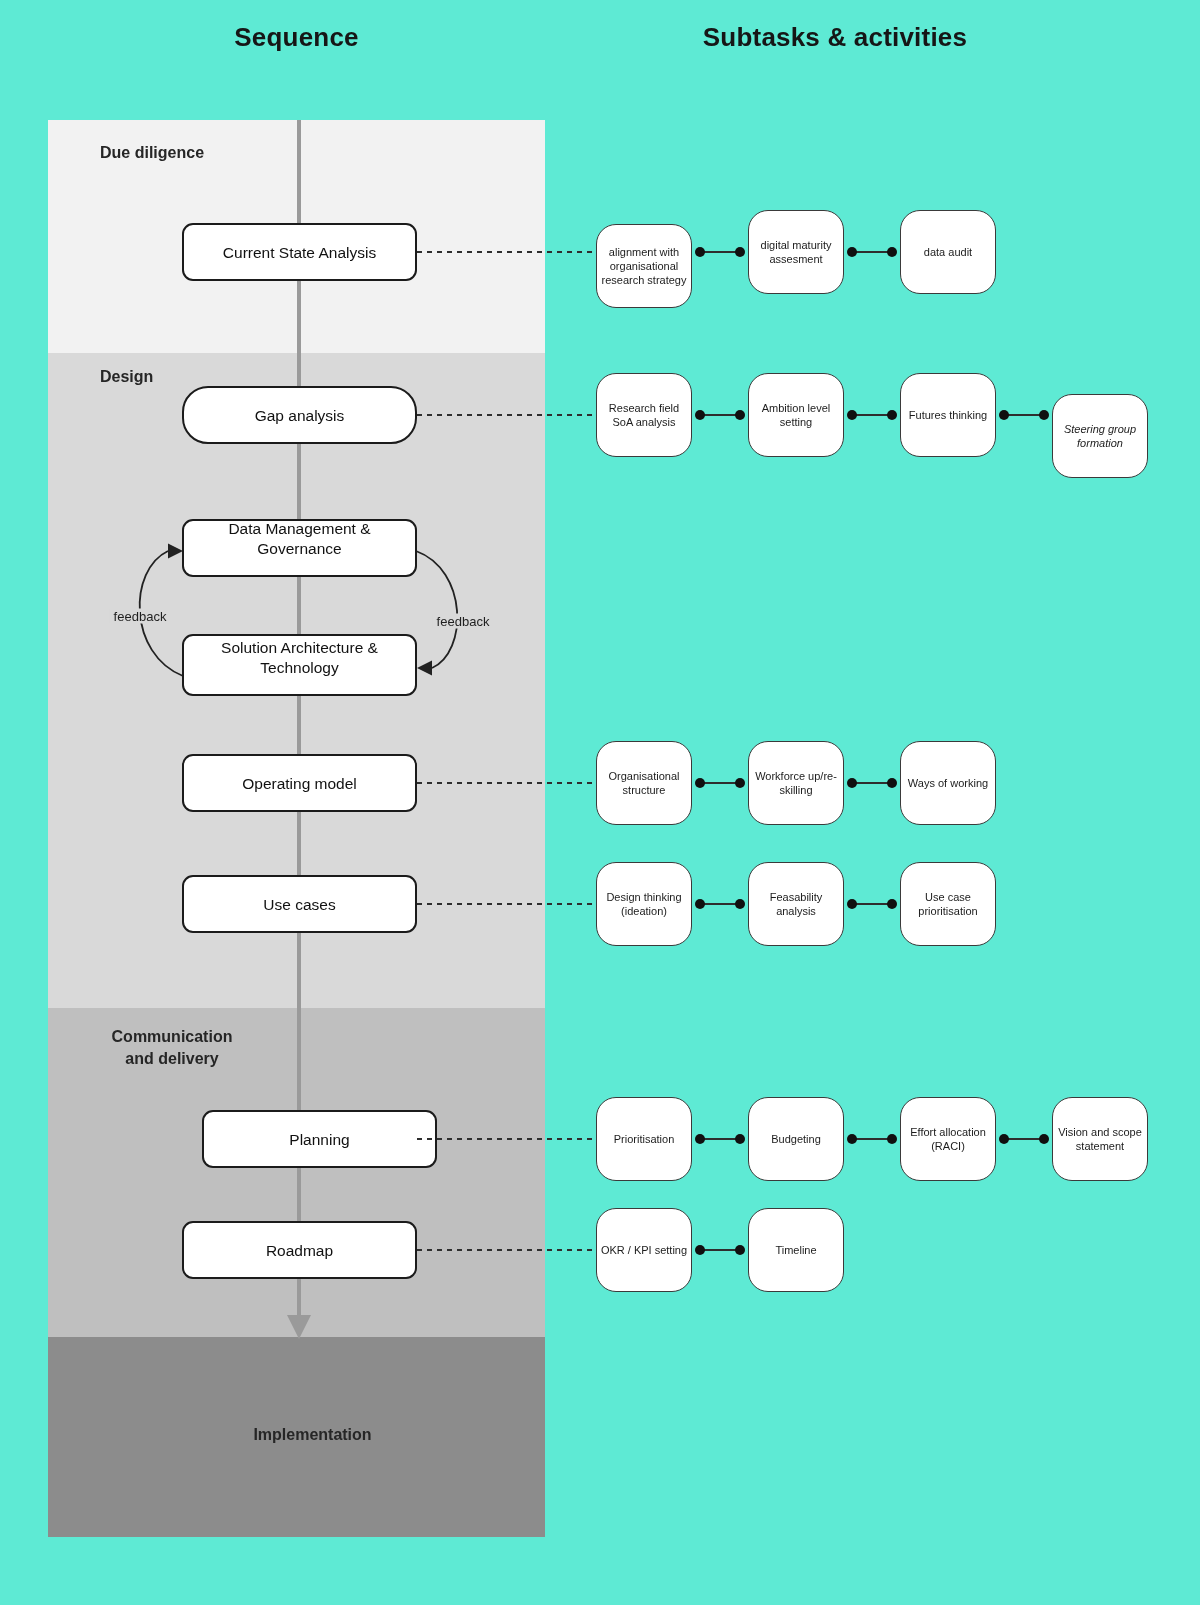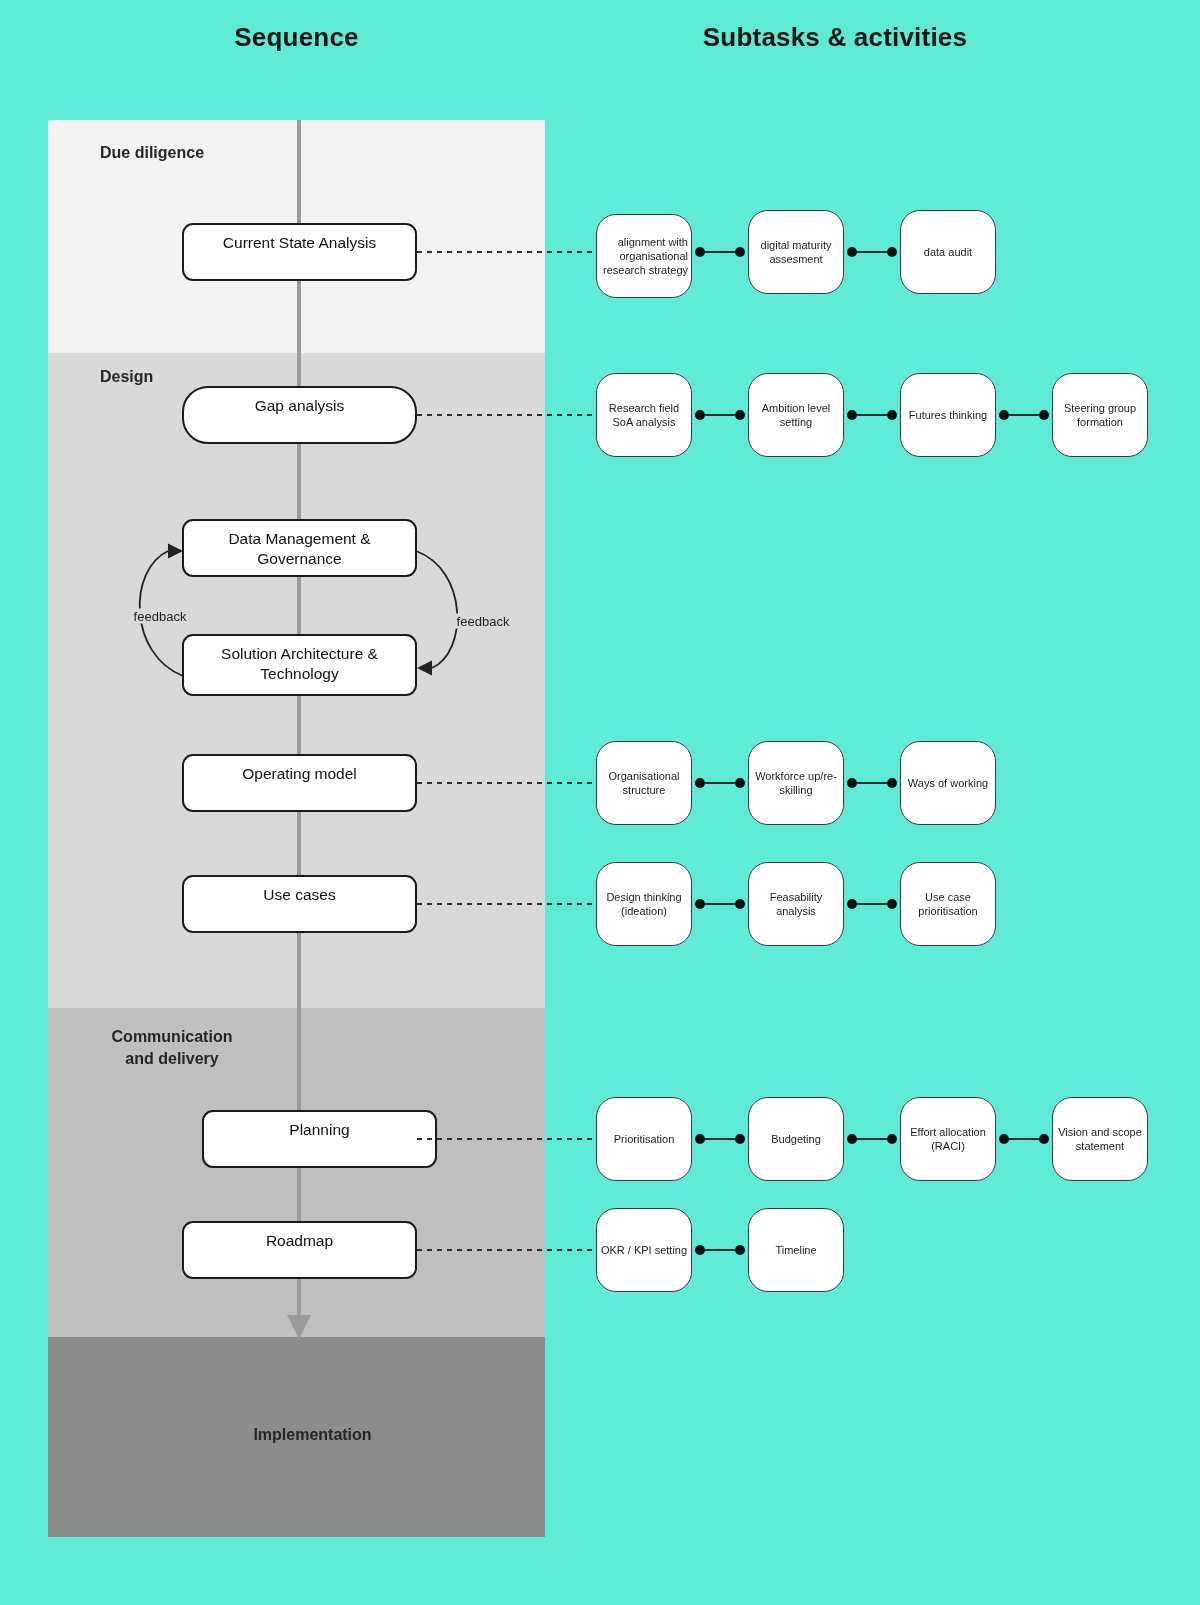--- a/index.html
+++ b/index.html
@@ -10,36 +10,36 @@
   .col-title{position:absolute;top:22px;font-size:26px;font-weight:700;color:#161616;
              text-align:center;letter-spacing:.2px;}
   .col-title.seq{left:48px;width:497px;}
   .col-title.sub{left:545px;width:580px;}
   .band{position:absolute;left:48px;width:497px;}
   .phase-label{position:absolute;font-size:16px;font-weight:700;color:#262626;line-height:1.35;margin-left:16px;}
   .phase-label.left{left:84px;}
   .phase-label.block{left:56px;width:200px;text-align:center;}
   .phase-label.center{left:48px;width:497px;text-align:center;}
   .seqbox{position:absolute;left:182px;width:235px;box-sizing:border-box;background:#fff;
-          border:2px solid #1b1b1b;border-radius:11px;display:flex;align-items:flex-start;
-          justify-content:center;text-align:center;padding:8px 6px;}
+          border:2px solid #1b1b1b;border-radius:11px;display:flex;align-items:flex-end;
+          justify-content:center;text-align:center;padding:16px 6px;}
   .seqlabel{font-size:15.5px;color:#111;line-height:1.3;}
   .subbox{position:absolute;width:96px;height:84px;box-sizing:border-box;background:#fff;
           border:1.4px solid #3a3a3a;border-radius:20px;display:flex;align-items:center;
           justify-content:center;text-align:center;padding:2px 3px;}
   .sublabel{font-size:11px;color:#1c1c1c;line-height:1.3;}
   .dotline{position:absolute;left:417px;width:179px;height:2px;
            background:repeating-linear-gradient(90deg,#2e2e2e 0 5px,transparent 5px 10px);}
   .link{position:absolute;width:56px;height:12px;}
   .linkline{position:absolute;left:8px;right:8px;top:4.8px;height:2.4px;background:#2e2e2e;}
   .linkdot{position:absolute;top:1px;width:10px;height:10px;border-radius:50%;background:#101010;}
   .linkdot.d1{left:3px;}
   .linkdot.d2{right:3px;}
   .fb-label{position:absolute;transform:translate(-50%,-50%);font-size:13px;color:#1f1f1f;
-            background:#d9d9d9;padding:0 4px;margin-left:20px;}
+            background:#d9d9d9;padding:0 4px;}
   .fb-label.fb-left{left:140px;top:616px;}
   .fb-label.fb-right{left:463px;top:621px;}
 </style>
 </head>
 <body>
 
 <div id="canvas">
 
   <div class="col-title seq">Sequence</div>
   <div class="col-title sub">Subtasks &amp; activities</div>
@@ -65,21 +65,21 @@
     <polygon points="168,543.5 168,558.5 183,551" fill="#222222"></polygon>
     <path d="M 416 551 C 468 570, 468 652, 432 668" fill="none" stroke-width="1.8" stroke="#222222"></path>
     <polygon points="432,660.5 432,675.5 417,668" fill="#222222"></polygon>
   </svg>
 
   <div class="layer" id="rows-layer">
       <div class="seqbox" style="top: 223px; height: 58px;">
         <div class="seqlabel">Current State Analysis</div>
       </div>
       <div class="dotline" style="top: 251px;"></div>
-      <div class="subbox" style="left: 596px; top: 214px; text-align: right;">
+      <div class="subbox" style="left: 596px; top: 224px;">
         <div class="sublabel">alignment with organisational research strategy</div>
       </div>
       <div class="subbox" style="left: 748px; top: 210px;">
         <div class="sublabel">digital maturity assesment</div>
       </div>
       <div class="link" style="left: 692px; top: 246px;">
         <div class="linkline"></div>
         <div class="linkdot d1"></div>
         <div class="linkdot d2"></div>
       </div>
@@ -107,21 +107,21 @@
         <div class="linkdot d2"></div>
       </div>
       <div class="subbox" style="left: 900px; top: 373px;">
         <div class="sublabel">Futures thinking</div>
       </div>
       <div class="link" style="left: 844px; top: 409px;">
         <div class="linkline"></div>
         <div class="linkdot d1"></div>
         <div class="linkdot d2"></div>
       </div>
-      <div class="subbox" style="left: 1052px; top: 373px;">
+      <div class="subbox" style="left: 1052px; top: 394px; font-style: italic;">
         <div class="sublabel">Steering group formation</div>
       </div>
       <div class="link" style="left: 996px; top: 409px;">
         <div class="linkline"></div>
         <div class="linkdot d1"></div>
         <div class="linkdot d2"></div>
       </div>
       <div class="seqbox" style="top: 519px; height: 58px;">
         <div class="seqlabel">Data Management &amp; Governance</div>
       </div>

